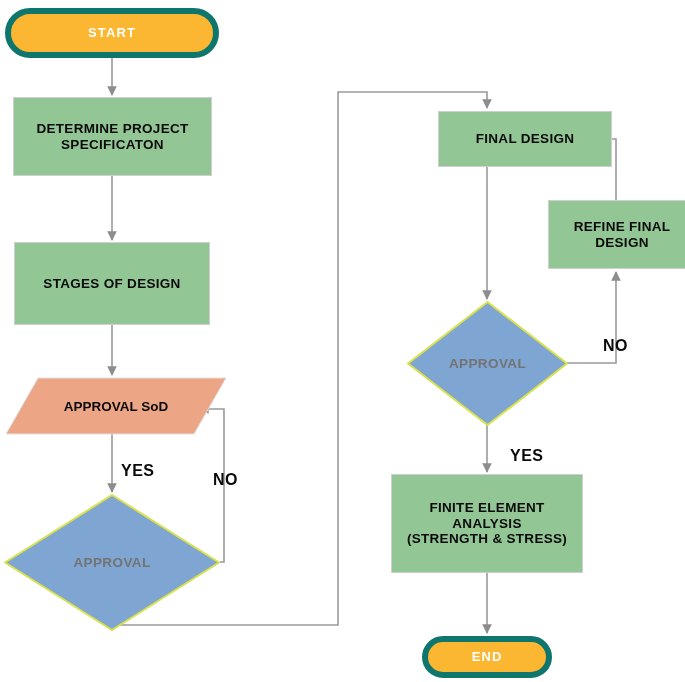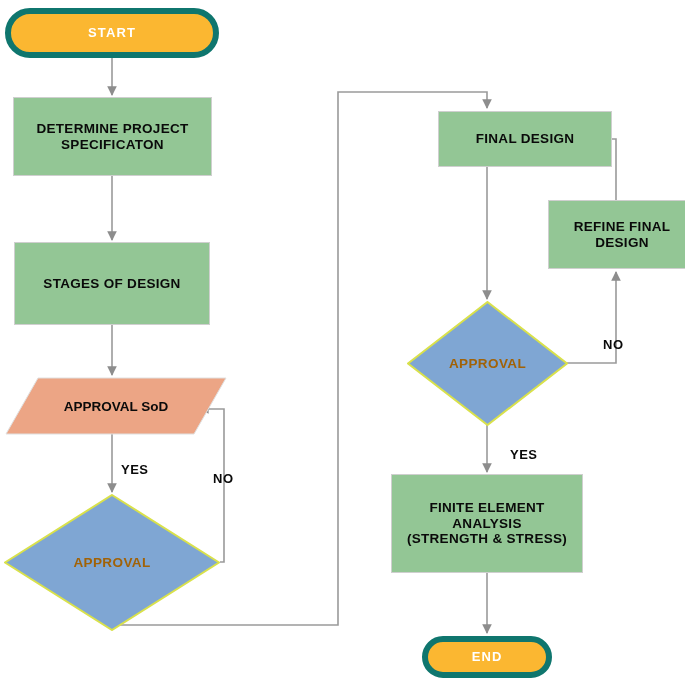--- a/index.html
+++ b/index.html
@@ -93,26 +93,26 @@
     position: absolute;
     left: 0;
     top: 0;
     width: 100%;
     height: 100%;
     display: flex;
     align-items: center;
     justify-content: center;
     font-weight: bold;
     font-size: 13.5px;
-    color: #a16207;
+    color: #737373;
     letter-spacing: 0.4px;
   }
   .edge-label {
     position: absolute;
-    font-size: 13px;
+    font-size: 16px;
     font-weight: bold;
     color: #0a0a0a;
     letter-spacing: 0.5px;
     white-space: nowrap;
   }
 </style>
 </head>
 <body>
 
 <div id="canvas">

